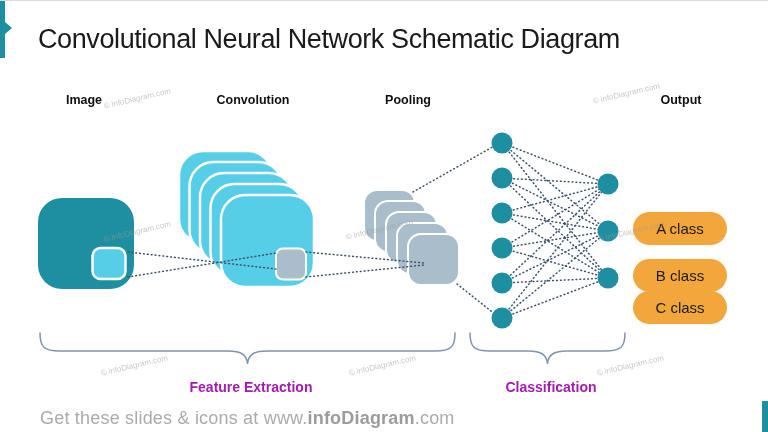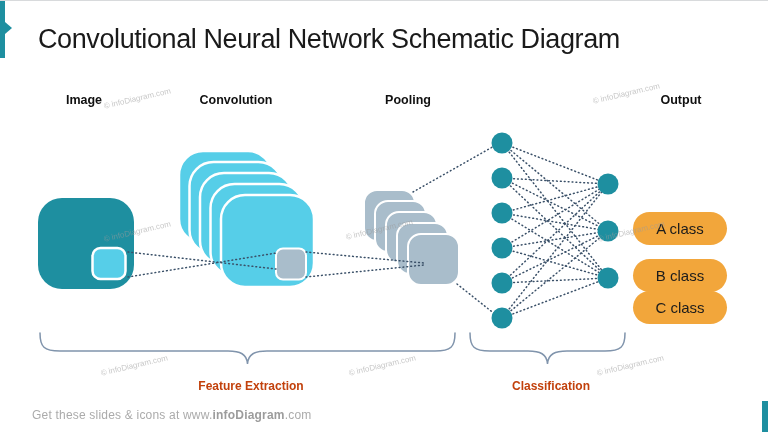--- a/index.html
+++ b/index.html
@@ -16,43 +16,43 @@
   .subtitle{position:absolute;left:40px;top:42px;font-size:12px;color:var(--text-dark);white-space:nowrap;}
   
   .col-label{position:absolute;top:92px;transform:translateX(-50%);font-size:12.5px;font-weight:bold;
     color:#101010;white-space:nowrap;}
   
   #diagram-svg{position:absolute;left:0;top:0;width:768px;height:432px;}
   
   .pill{position:absolute;left:633px;width:94px;height:33px;border-radius:16.5px;background:var(--orange);
     display:flex;align-items:center;justify-content:center;font-size:15px;color:#1c1c1c;margin-top:44px;}
   
-  .brace-label{position:absolute;top:378px;transform:translateX(-50%);font-size:12px;font-weight:bold;
-    color:#c2410c;white-space:nowrap;}
+  .brace-label{position:absolute;top:378px;transform:translateX(-50%);font-size:14px;font-weight:bold;
+    color:#a21caf;white-space:nowrap;}
   
-  .footer{position:absolute;left:32px;top:407px;font-size:12px;letter-spacing:0.2px;
+  .footer{position:absolute;left:40px;top:407px;font-size:18px;letter-spacing:0.2px;
     color:var(--footer-gray);white-space:nowrap;}
   .footer .brand{font-weight:bold;color:#9c9c9c;}
   .corner-bar{position:absolute;left:762px;top:400px;width:6px;height:32px;background:var(--teal);}
   
   .watermark{position:absolute;font-size:8px;color:var(--watermark-gray);opacity:0.55;
     transform:rotate(-13deg);white-space:nowrap;}
 </style>
 </head>
 <body>
 
 <div class="slide">
 
   <div class="accent-bar"></div>
   <div class="accent-arrow"></div>
 
   <div class="title">Convolutional Neural Network Schematic Diagram</div>
 
   <div class="col-label" style="left:84px">Image</div>
-  <div class="col-label" style="left:236px">Convolution</div>
+  <div class="col-label" style="left:253px">Convolution</div>
   <div class="col-label" style="left:408px">Pooling</div>
   <div class="col-label" style="left:681px">Output</div>
 
   <svg id="diagram-svg" viewBox="0 0 768 432">
       <rect x="38" y="197" width="96" height="91" rx="24" fill="#1E8FA0"></rect>
       <rect x="179" y="150" width="93" height="92" rx="24" fill="#56CEE8" stroke="#fff" stroke-width="2.5"></rect>
       <rect x="189.5" y="161" width="93" height="92" rx="24" fill="#56CEE8" stroke="#fff" stroke-width="2.5"></rect>
       <rect x="200" y="172" width="93" height="92" rx="24" fill="#56CEE8" stroke="#fff" stroke-width="2.5"></rect>
       <rect x="210.5" y="183" width="93" height="92" rx="24" fill="#56CEE8" stroke="#fff" stroke-width="2.5"></rect>
       <rect x="221" y="194" width="93" height="92" rx="24" fill="#56CEE8" stroke="#fff" stroke-width="2.5"></rect>

